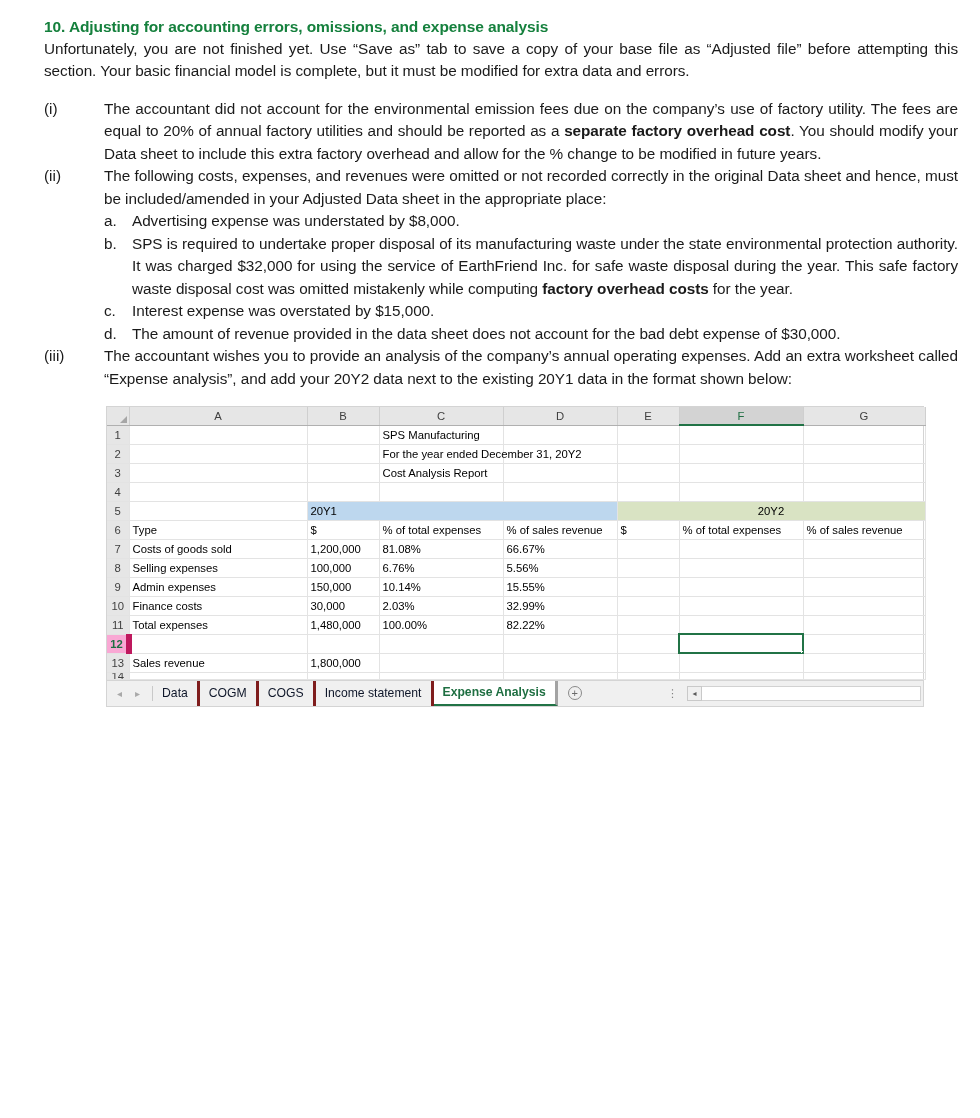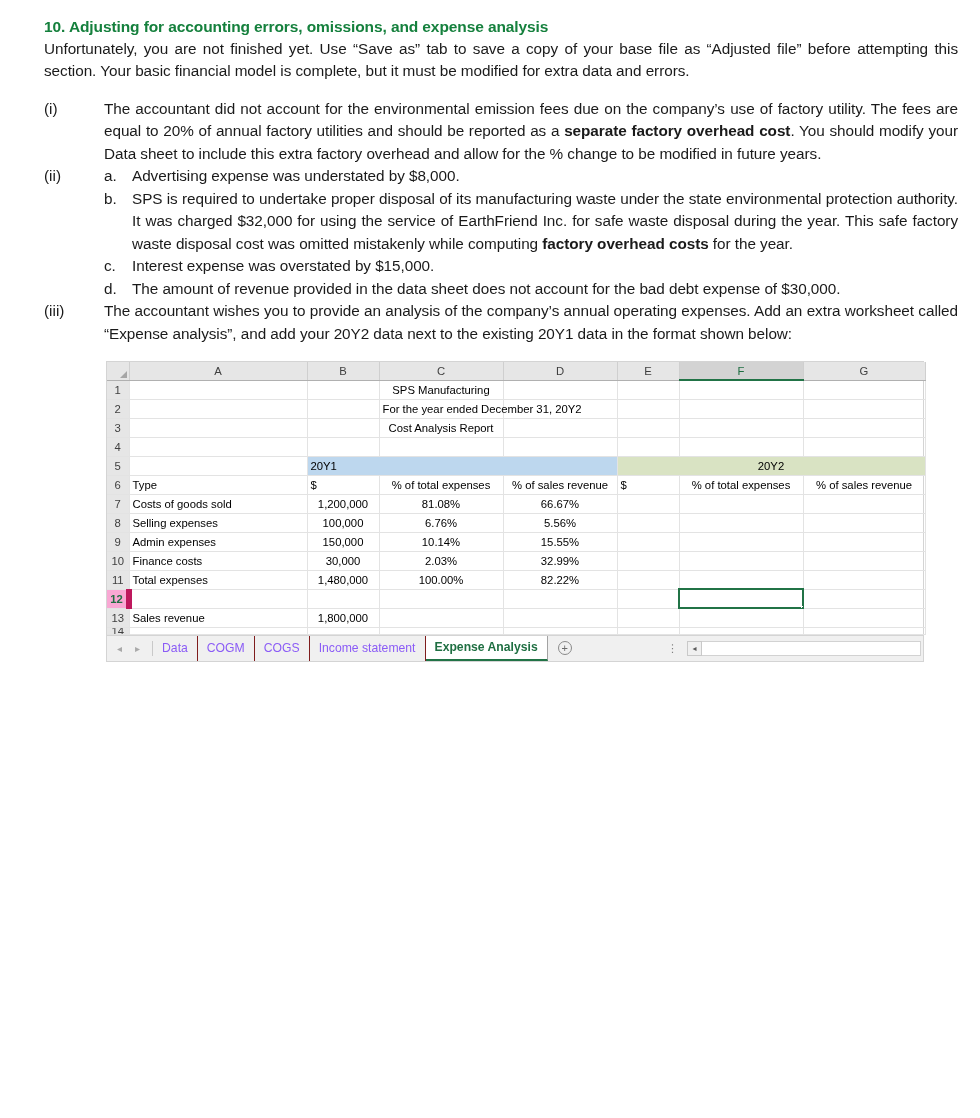--- a/index.html
+++ b/index.html
@@ -92,21 +92,21 @@
   }
   td.rowhdr {
     background: #e6e6e6;
     border-right: 1px solid #b0b0b0;
     border-bottom: 1px solid #cfcfcf;
     color: #3f3f3f;
     text-align: center;
     width: 22px;
   }
   td.rowhdr.selrow { color: #1f6f42; border-right: 6px solid #be185d; background:#f9a8d4;font-weight:bold; }
-  .t-right  { text-align: center; }
+  .t-right  { text-align: left; }
   .t-left   { text-align: left; }
   .bold { font-weight: bold; }
   .band-y1 { background: #bdd7ee; font-weight: bold; text-align: left; }
   .band-y2 { background: #d9e3c3; font-weight: bold; text-align: center; }
   .bleft  { border-left: 1px solid #808080; }
   .bright { border-right: 1px solid #808080; }
   .btop   { border-top: 1px solid #404040; }
   .noborder-r { border-right: 1px solid transparent; }
 
   td.selcell {
@@ -128,29 +128,29 @@
     border-top: 1px solid #d4d4d4;
     height: 26px;
     font-size: 12.2px;
     color: #444;
   }
   .navarrows { display: flex; align-items: center; gap: 13px; padding: 0 12px 0 10px; color: #a9a9a9; font-size: 10px; }
   .tabsep { width: 1px; background: #c9c9c9; margin: 5px 0; }
   .tab {
     display: flex; align-items: center;
     padding: 0 9px;
-    color: #8b5cf6;
-    border-right: 1px solid #7f1d1d;
+    color: #0f172a;
+    border-right: 3px solid #7f1d1d;
   }
   .tab.active {
     background: #ffffff;
     color: #1f6f42;
     font-weight: bold;
     border-bottom: 2px solid #217346;
-    border-right: 1px solid #a3a3a3;
+    border-right: 3px solid #a3a3a3;
   }
   .addsheet {
     display: flex; align-items: center; justify-content: center;
     width: 34px; color: #666; font-size: 14px;
   }
   .addsheet .circ {
     width: 14px; height: 14px; border-radius: 50%;
     border: 1px solid #8a8a8a; color: #6a6a6a;
     display: flex; align-items: center; justify-content: center;
     font-size: 11px; line-height: 1;
@@ -182,20 +182,21 @@
     <div class="ritem">
       <div class="rmark">(i)</div>
       <div class="rbody">
         <span>The accountant did not account for the environmental emission fees due on the company’s use of factory utility. The fees are equal to 20% of annual factory utilities and should be reported as a </span><b>separate factory overhead cost</b><span>. You should modify your Data sheet to include this extra factory overhead and allow for the % change to be modified in future years.</span>
       </div>
     </div>
 
     <div class="ritem">
       <div class="rmark">(ii)</div>
       <div class="rbody">
+        <div>The following costs, expenses, and revenues were omitted or not recorded correctly in the original Data sheet and hence, must be included/amended in your Adjusted Data sheet in the appropriate place:</div>
 
         <div class="slist">
           <div class="sitem">
             <div class="smark">a.</div>
             <div class="sbody" style="text-align:left">Advertising expense was understated by $8,000.</div>
           </div>
           <div class="sitem">
             <div class="smark">b.</div>
             <div class="sbody"><span>SPS is required to undertake proper disposal of its manufacturing waste under the state environmental protection authority. It was charged $32,000 for using the service of EarthFriend Inc. for safe waste disposal during the year. This safe factory waste disposal cost was omitted mistakenly while computing </span><b>factory overhead costs</b><span> for the year.</span></div>
           </div>

